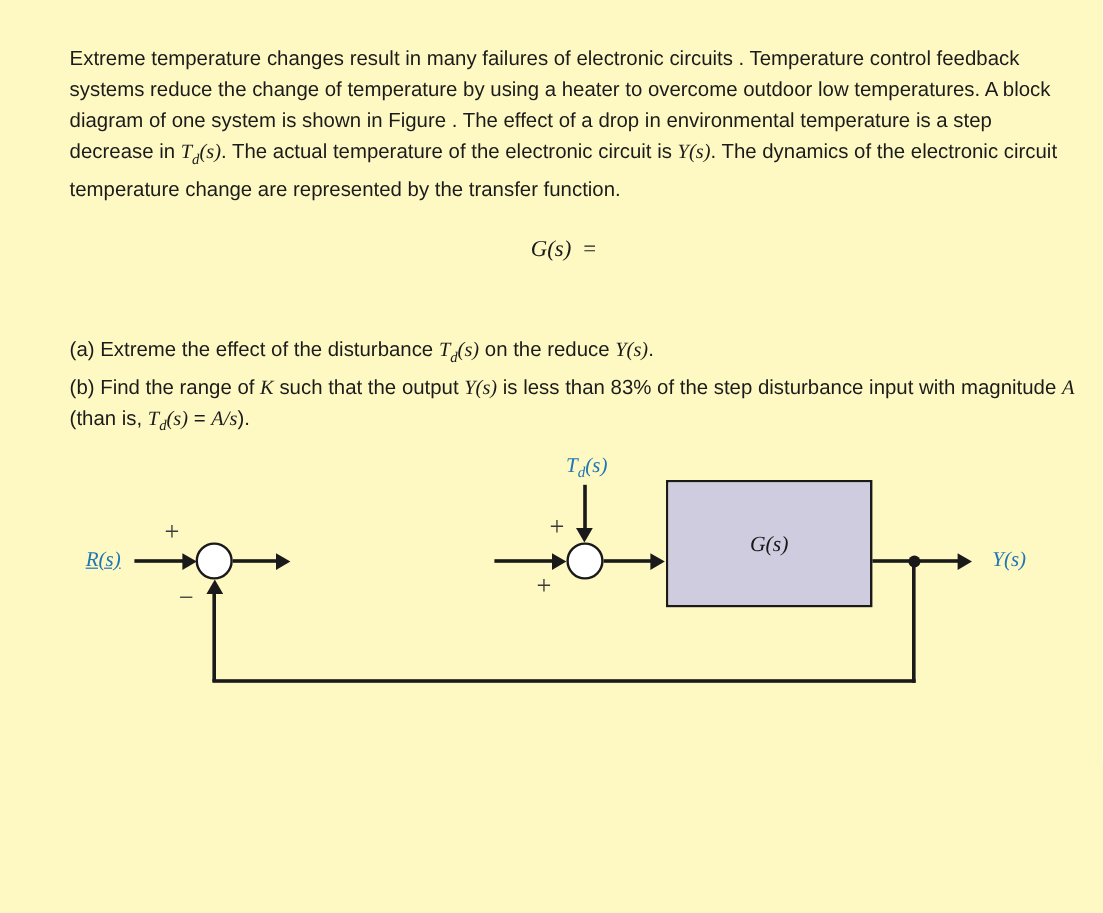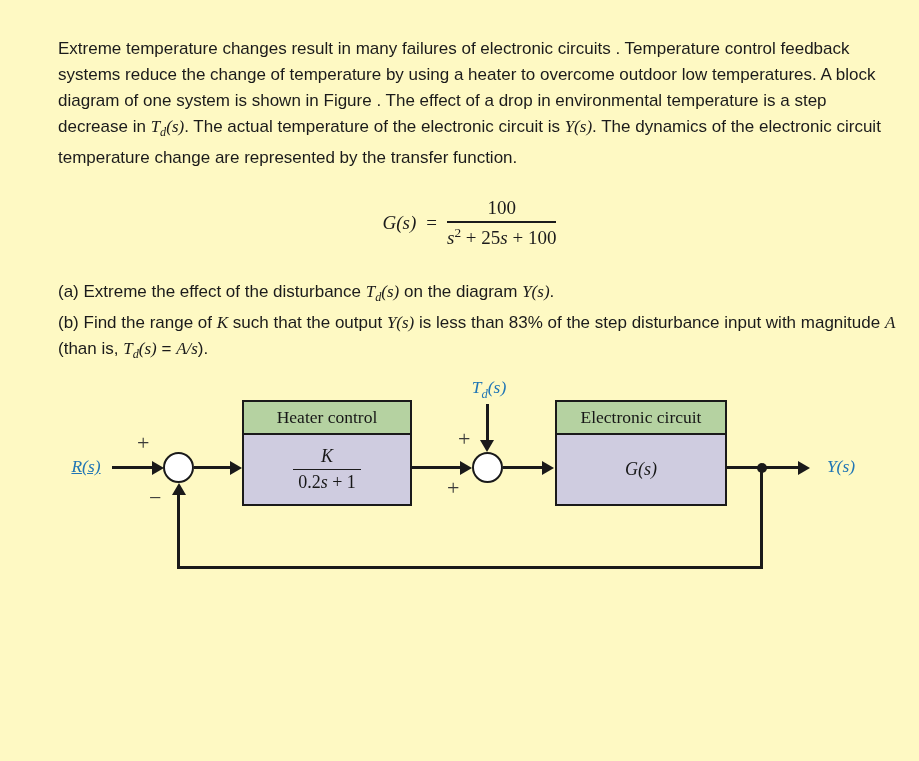--- a/index.html
+++ b/index.html
@@ -46,69 +46,53 @@
 </head>
 <body>
 
 <div class="page">
 
   <p class="body-text intro"><span>Extreme temperature changes result in many failures of electronic circuits . Temperature control feedback systems reduce the change of temperature by using a heater to overcome outdoor low temperatures. A block diagram of one system is shown in Figure . The effect of a drop in environmental temperature is a step decrease in </span><span class="mi">T</span><sub class="mi">d</sub><span class="mi">(s)</span><span>. The actual temperature of the electronic circuit is </span><span class="mi">Y(s)</span><span>. The dynamics of the electronic circuit temperature change are represented by the transfer function.</span></p>
 
   <div class="formula-row">
     <span class="mi">G(s)</span>
     <span>=</span>
-    <span class="frac">
-      <span class="num">100</span>
-      <span class="bar"></span>
-      <span class="den"><span class="mi">s</span><sup>2</sup><span> + 25</span><span class="mi">s</span><span> + 100</span></span>
-    </span>
   </div>
 
-  <p class="body-text parts"><span>(a) Extreme the effect of the disturbance </span><span class="mi">T</span><sub class="mi">d</sub><span class="mi">(s)</span><span> on the diagram </span><span class="mi">Y(s)</span><span>.</span><br>
+  <p class="body-text parts"><span>(a) Extreme the effect of the disturbance </span><span class="mi">T</span><sub class="mi">d</sub><span class="mi">(s)</span><span> on the reduce </span><span class="mi">Y(s)</span><span>.</span><br>
   <span>(b) Find the range of </span><span class="mi">K</span><span> such that the output </span><span class="mi">Y(s)</span><span> is less than 83% of the step disturbance input with magnitude </span><span class="mi">A</span><span> (than is, </span><span class="mi">T</span><sub class="mi">d</sub><span class="mi">(s)</span><span> = </span><span class="mi">A/s</span><span>).</span></p>
 
   <span class="lbl" style="left:58px;top:456px;width:56px;text-decoration:underline;">R(s)</span>
 
   <div class="hline" style="left:112px;top:466px;width:42px;height:3px;"></div>
   <div class="arr arr-right" style="left:152px;top:461px;"></div>
 
   <div class="sum" style="left:163px;top:452px;"></div>
   <span class="sign" style="left:137px;top:432px;">+</span>
   <span class="sign" style="left:149px;top:487px;">−</span>
 
   <div class="hline" style="left:194px;top:466px;width:37px;height:3px;"></div>
   <div class="arr arr-right" style="left:230px;top:461px;"></div>
 
-  <div class="block" style="left:242px;top:400px;width:170px;height:106px;">
-    <div class="block-header">Heater control</div>
-    <div class="block-body">
-      <span class="frac">
-        <span class="num mi">K</span>
-        <span class="bar"></span>
-        <span class="den" style="padding:0 5px;"><span>0.2</span><span class="mi">s</span><span> + 1</span></span>
-      </span>
-    </div>
-  </div>
 
   <div class="hline" style="left:412px;top:466px;width:48px;height:3px;"></div>
   <div class="arr arr-right" style="left:460px;top:461px;"></div>
 
   <span class="lbl" style="left:458px;top:377px;width:62px;"><span>T</span><sub style="font-size:0.72em;">d</sub><span>(s)</span></span>
   <div class="vline" style="left:486px;top:404px;width:3px;height:36px;"></div>
   <div class="arr arr-down" style="left:480px;top:440px;"></div>
 
   <div class="sum" style="left:472px;top:452px;"></div>
   <span class="sign" style="left:458px;top:428px;">+</span>
   <span class="sign" style="left:447px;top:477px;">+</span>
 
   <div class="hline" style="left:503px;top:466px;width:40px;height:3px;"></div>
   <div class="arr arr-right" style="left:542px;top:461px;"></div>
 
   <div class="block" style="left:555px;top:400px;width:172px;height:106px;">
-    <div class="block-header">Electronic circuit</div>
     <div class="block-body">
       <span class="mi">G(s)</span>
     </div>
   </div>
 
   <div class="hline" style="left:727px;top:466px;width:72px;height:3px;"></div>
   <div class="arr arr-right" style="left:798px;top:461px;"></div>
   <div class="dot" style="left:757px;top:463px;"></div>
   <span class="lbl" style="left:816px;top:456px;width:50px;">Y(s)</span>
 

